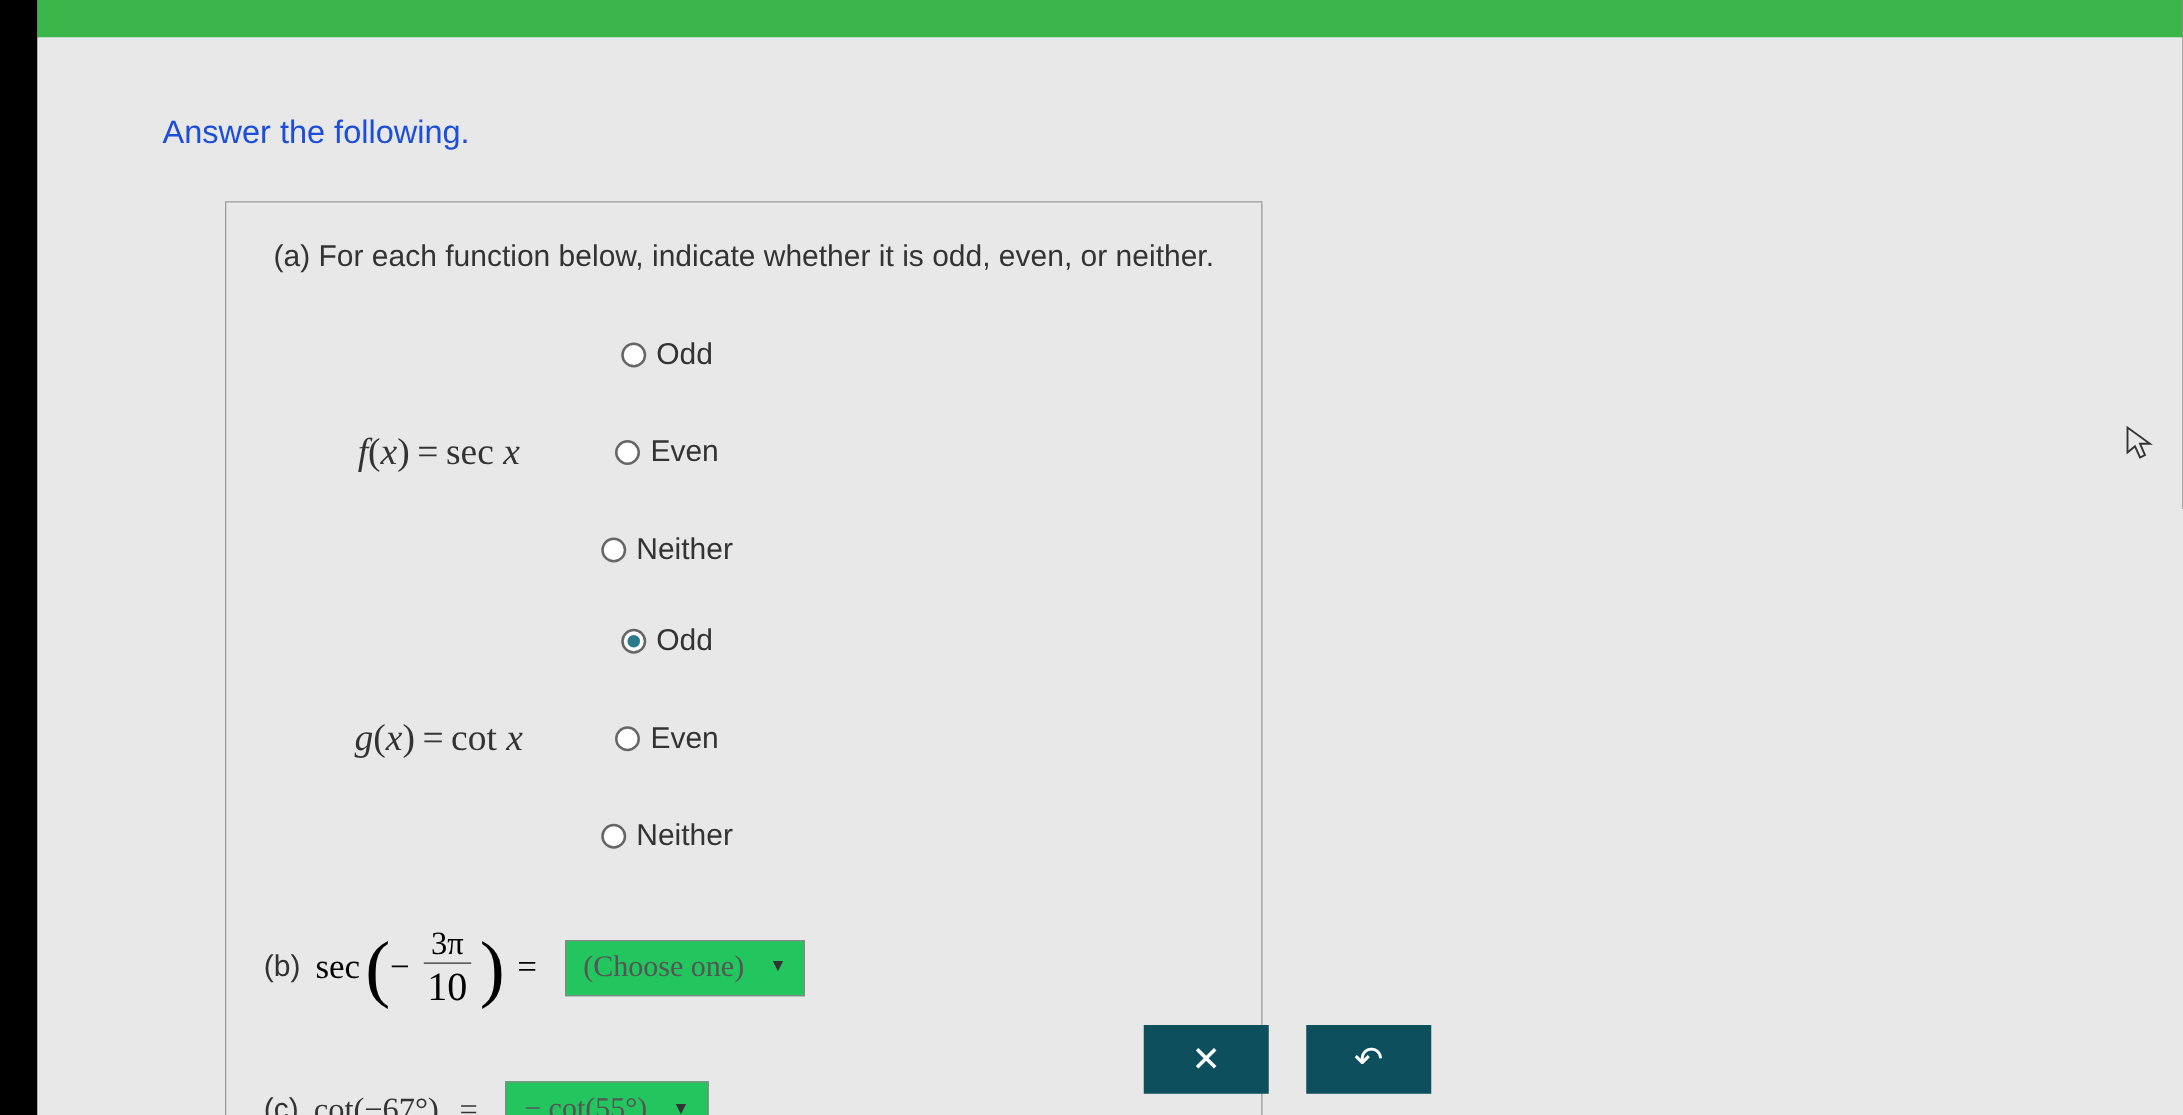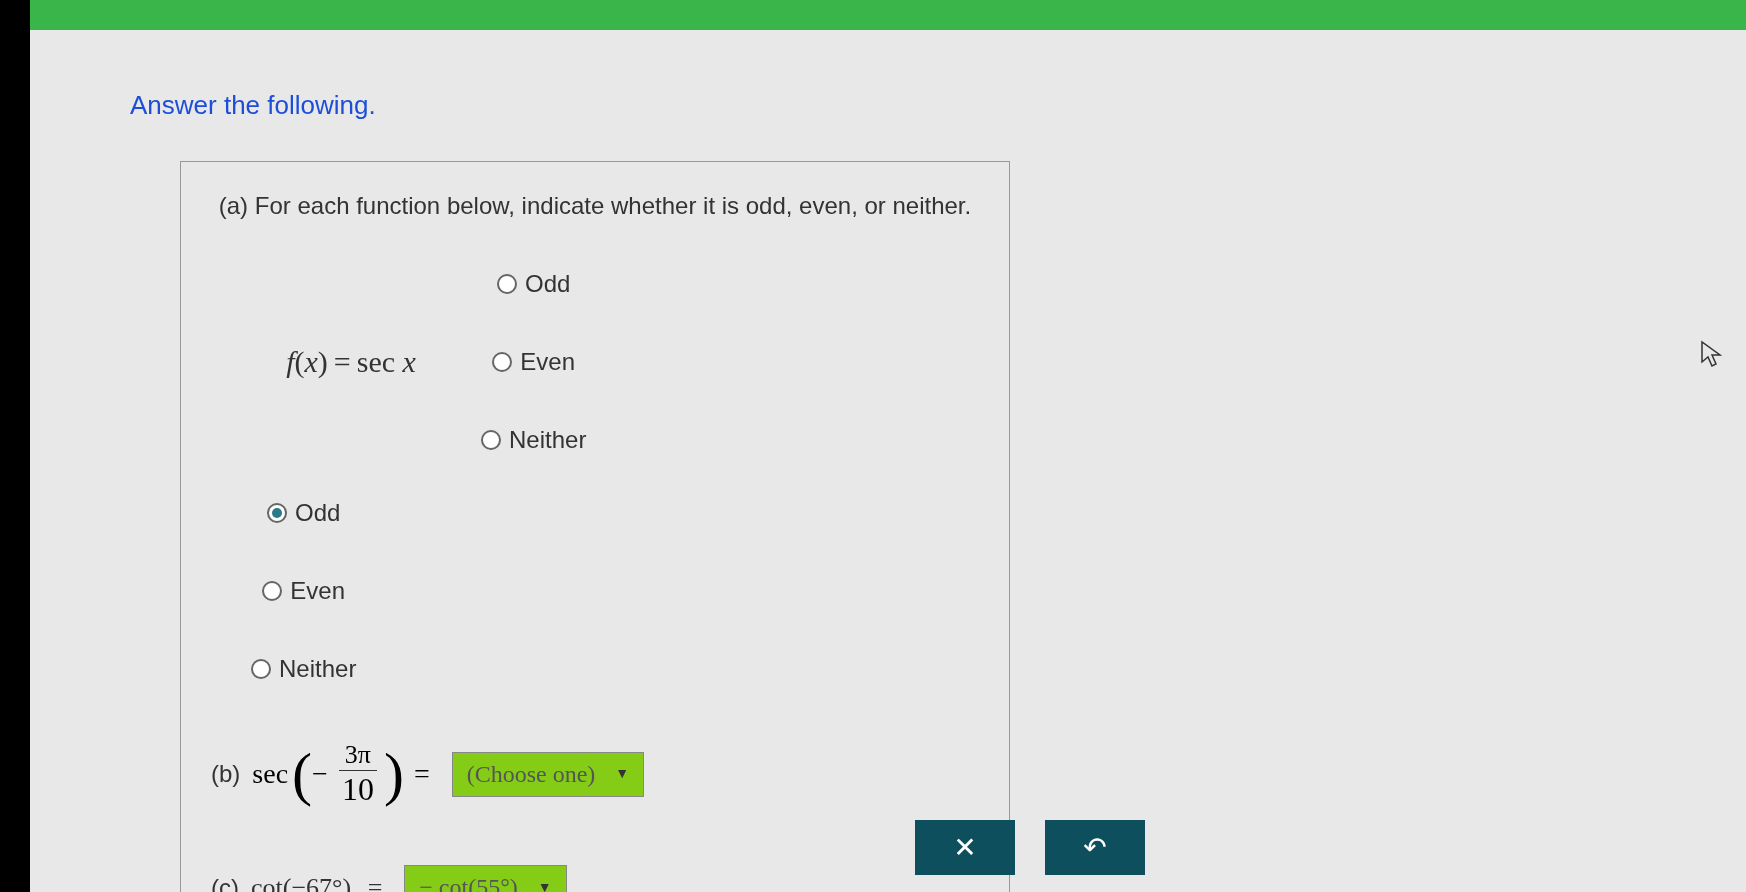--- a/index.html
+++ b/index.html
@@ -141,21 +141,21 @@
       border-bottom: 1.5px solid #333;
       padding: 0 6px;
       font-size: 26px;
     }
     .frac .den {
       padding: 0 6px;
       font-size: 32px;
     }
     .dropdown {
       border: 1px solid #888;
-      background: #84cc16;
+      background: #22c55e;
       padding: 8px 14px;
       display: flex;
       align-items: center;
       gap: 20px;
       font-size: 24px;
       color: #555;
       font-family: 'Times New Roman', serif;
     }
     .dropdown-arrow {
       font-size: 14px;
@@ -222,20 +222,23 @@
             <span>Even</span>
           </div>
           <div class="radio-option">
             <div class="radio-circle"></div>
             <span>Neither</span>
           </div>
         </div>
       </div>
 
       <div class="function-row">
+        <div class="math-expr">
+          <span class="func-name">g</span><span class="paren">(</span><span>x</span><span class="paren">)</span><span class="eq">=</span><span class="op">cot</span> <span>x</span>
+        </div>
         <div class="radio-group">
           <div class="radio-option">
             <div class="radio-circle selected"></div>
             <span>Odd</span>
           </div>
           <div class="radio-option">
             <div class="radio-circle"></div>
             <span>Even</span>
           </div>
           <div class="radio-option">

